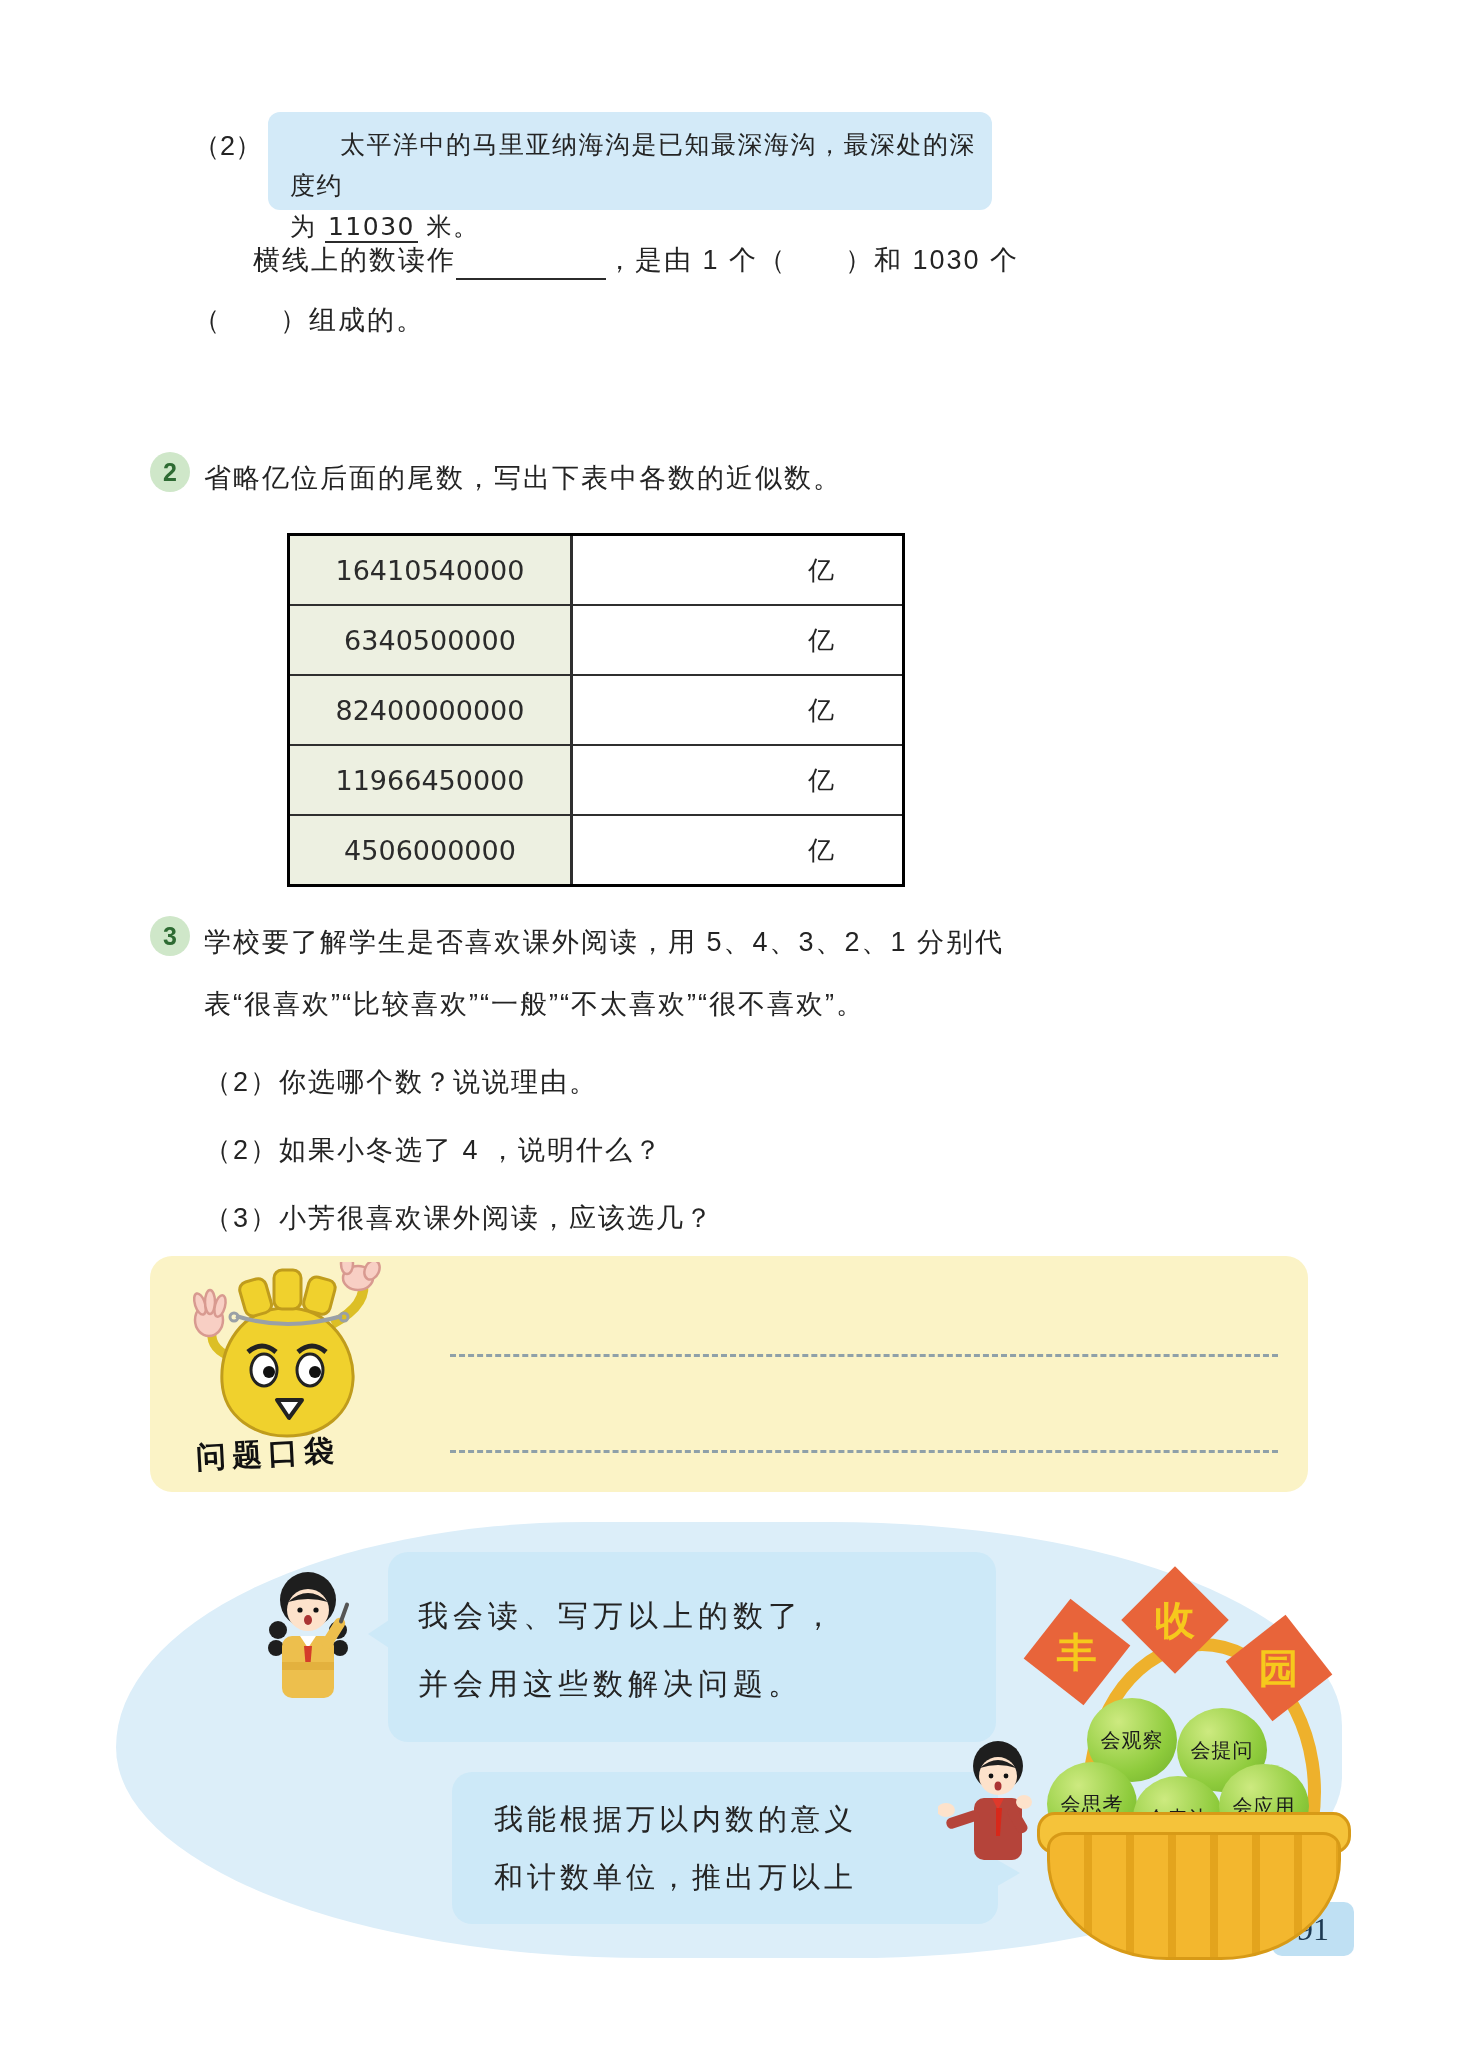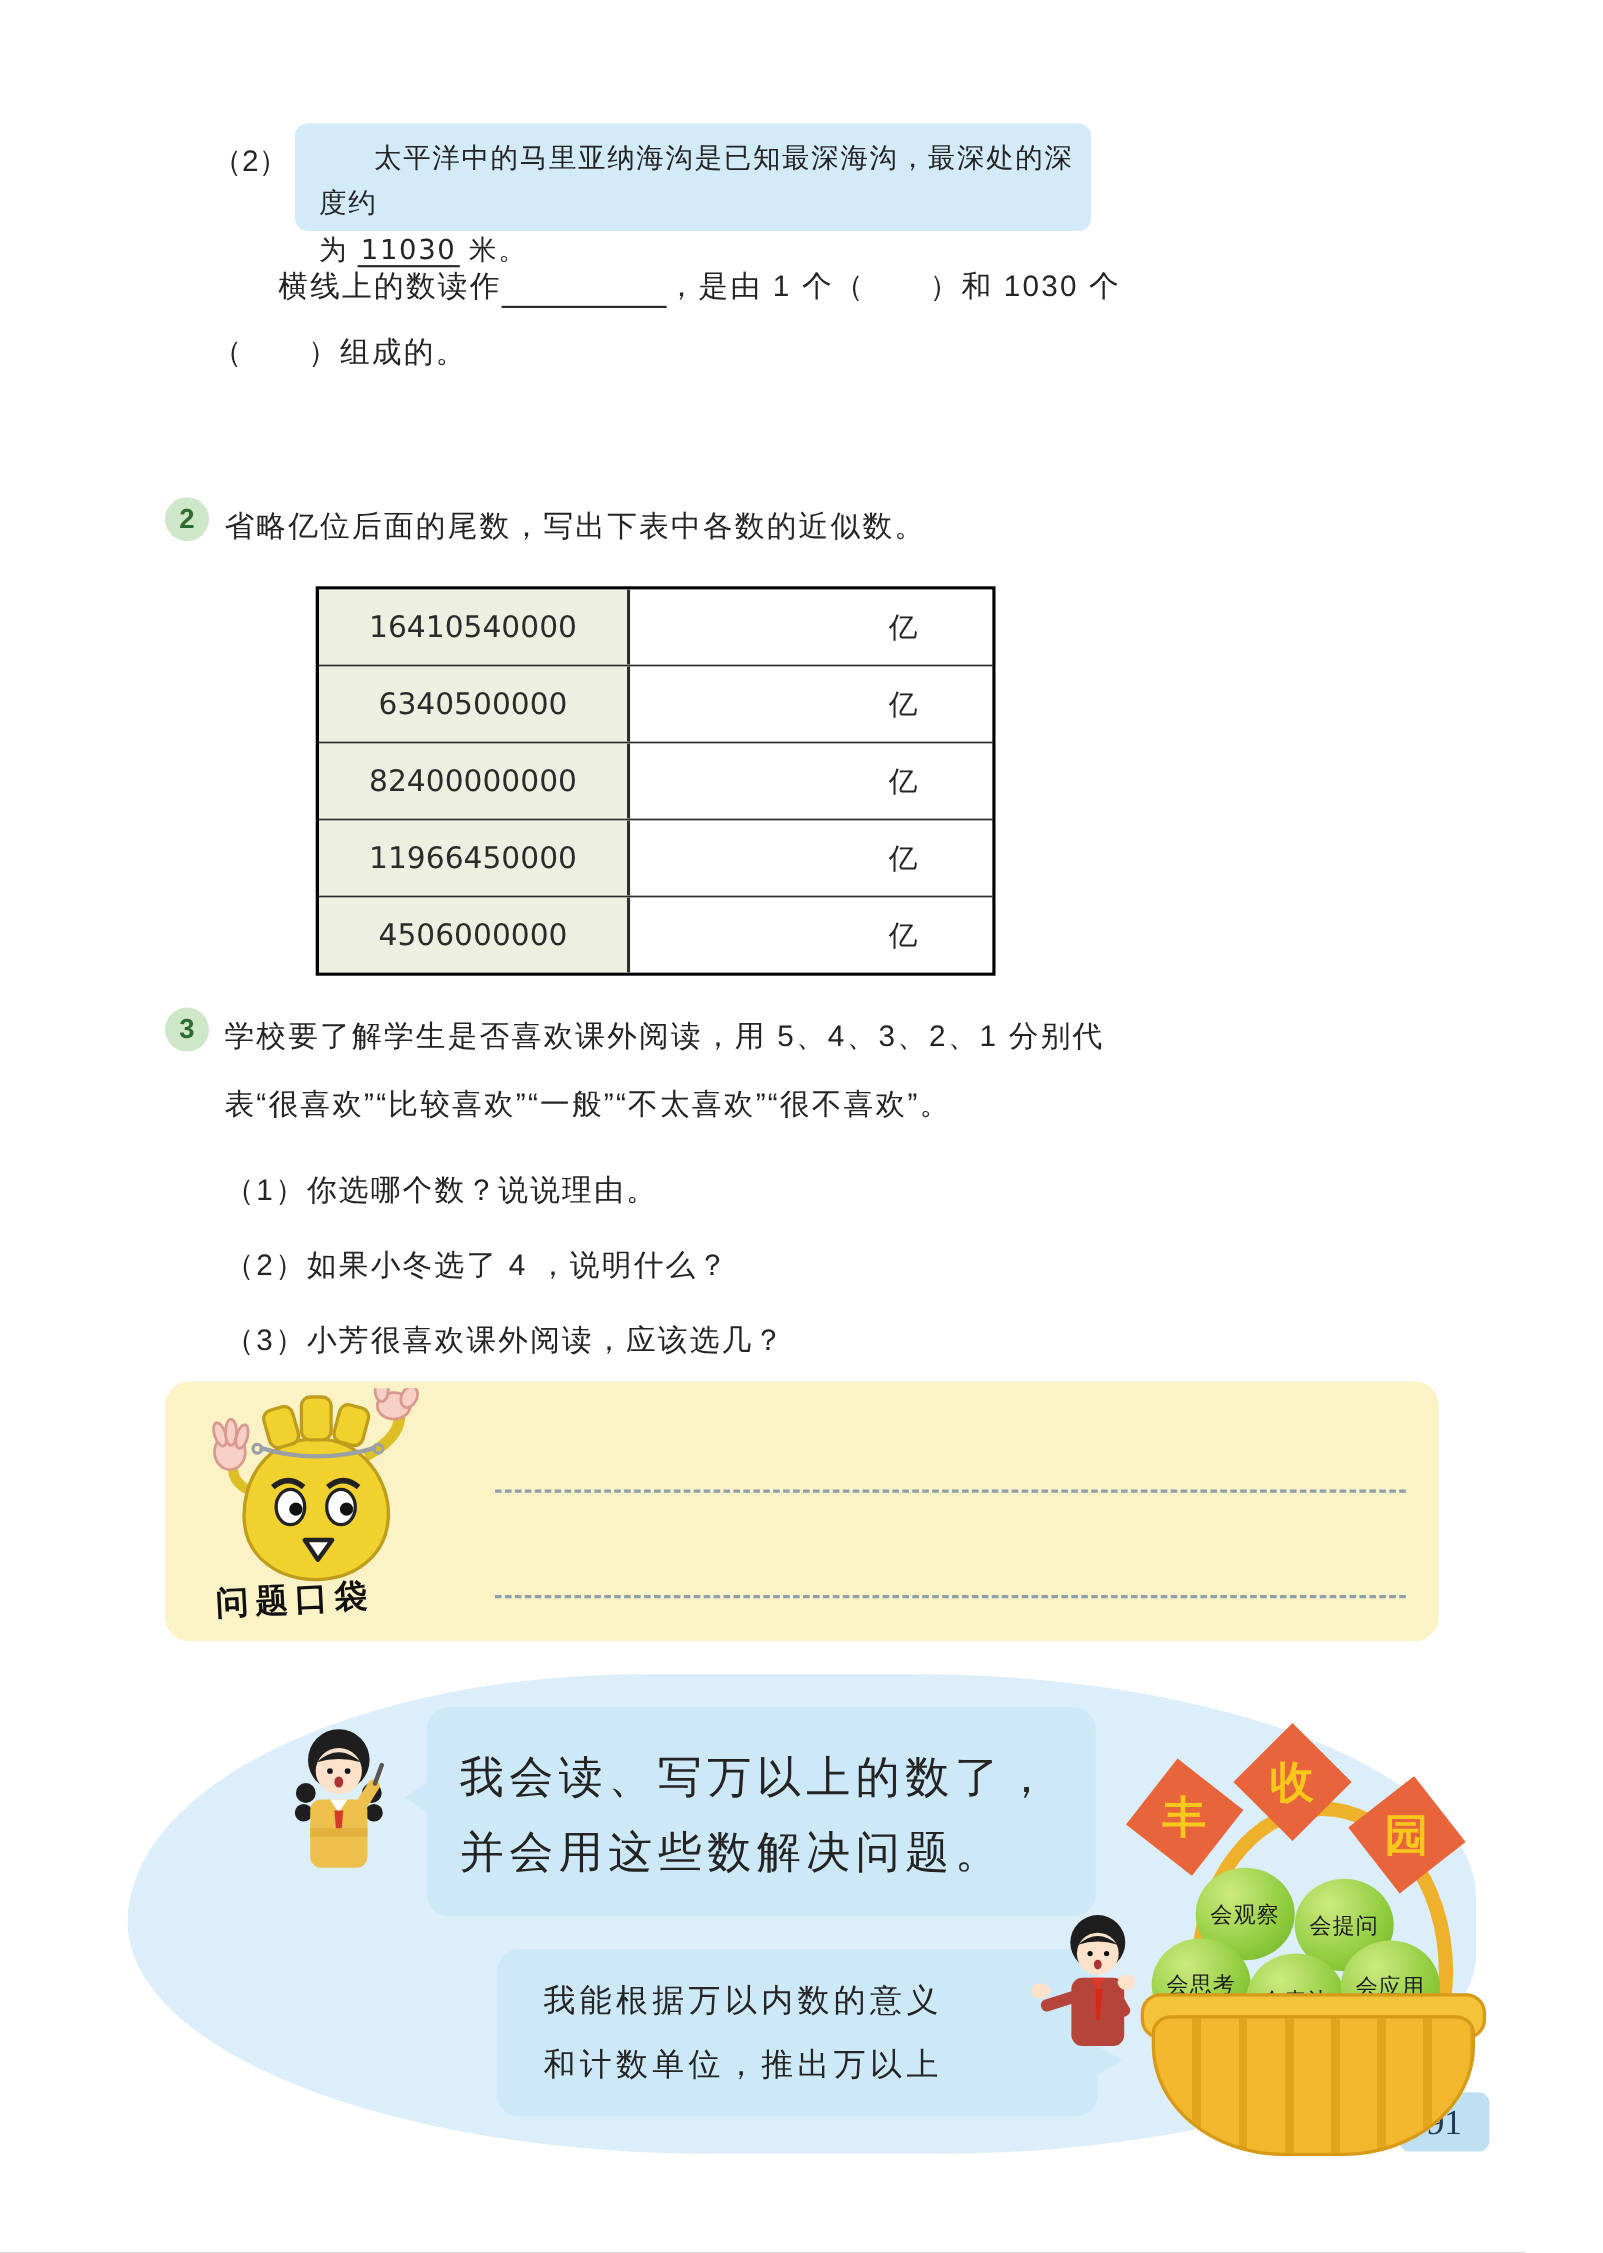--- a/index.html
+++ b/index.html
@@ -48,21 +48,21 @@
   .pocket-label{left:46px;top:178px;font-size:30px;font-weight:bold;letter-spacing:6px;
                 transform:rotate(-3deg);color:#111;}
   .dash{border-top:3px dashed #8fa0a8;width:828px;left:300px;height:0;}
   .dash1{top:98px;} .dash2{top:194px;}
 
   
   .blob{left:116px;top:1522px;width:1226px;height:436px;background:#dceef9;
         border-radius:46% 50% 48% 52% / 62% 56% 50% 58%;}
   .bubble{background:#cde9f8;border-radius:20px;}
   .bubble1{left:388px;top:1552px;width:548px;padding:30px 30px 24px 30px;
-           font-size:40px;line-height:68px;letter-spacing:5px;}
+           font-size:30px;line-height:68px;letter-spacing:5px;}
   .bubble1::after{content:"";position:absolute;left:-20px;top:66px;
       border-top:16px solid transparent;border-bottom:16px solid transparent;
       border-right:24px solid #cde9f8;}
   .bubble2{left:452px;top:1772px;width:462px;padding:18px 42px;
            font-size:29px;line-height:58px;letter-spacing:4px;}
   .bubble2::after{content:"";position:absolute;right:-22px;top:86px;
       border-top:15px solid transparent;border-bottom:15px solid transparent;
       border-left:26px solid #cde9f8;}
   .bline{display:block;}
 
@@ -145,21 +145,21 @@
       <div class="cell-num">4506000000</div>
       <div class="cell-ans">
           <span>亿</span>
         </div>
     </div>
   </div>
 
   <div class="abs badge badge3">3</div>
   <div class="abs cn p3-line1">学校要了解学生是否喜欢课外阅读，用 5、4、3、2、1 分别代</div>
   <div class="abs cn p3-line2">表“很喜欢”“比较喜欢”“一般”“不太喜欢”“很不喜欢”。</div>
-  <div class="abs cn sub sub1">（1）你选哪个数？说说理由。</div>
+  <div class="abs cn sub sub1">（2）你选哪个数？说说理由。</div>
   <div class="abs cn sub sub2">（2）如果小冬选了 4 ，说明什么？</div>
   <div class="abs cn sub sub3">（3）小芳很喜欢课外阅读，应该选几？</div>
 
   <div class="abs pocket-box">
     <svg class="abs" style="left:32px;top:6px;" width="210" height="180" viewBox="0 0 210 180">
       <path d="M150 62 Q188 42 180 16" stroke="#dcbf25" stroke-width="10" fill="none"></path>
       <g fill="#f8cfc4" stroke="#d89a90" stroke-width="2.5">
         <ellipse cx="176" cy="16" rx="15" ry="12"></ellipse>
         <ellipse cx="190" cy="8" rx="7" ry="10" transform="rotate(25 190 8)"></ellipse>
         <ellipse cx="165" cy="2" rx="6" ry="10"></ellipse>

